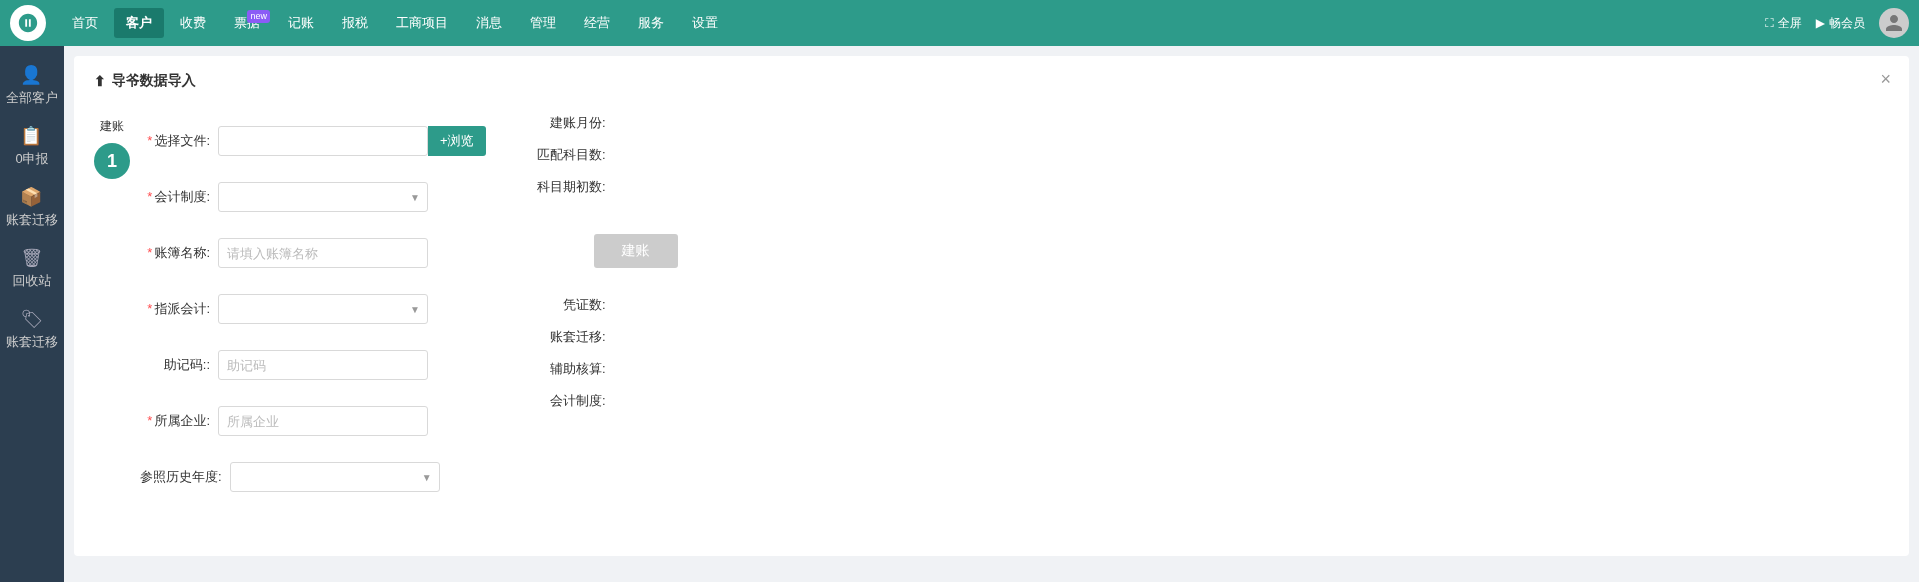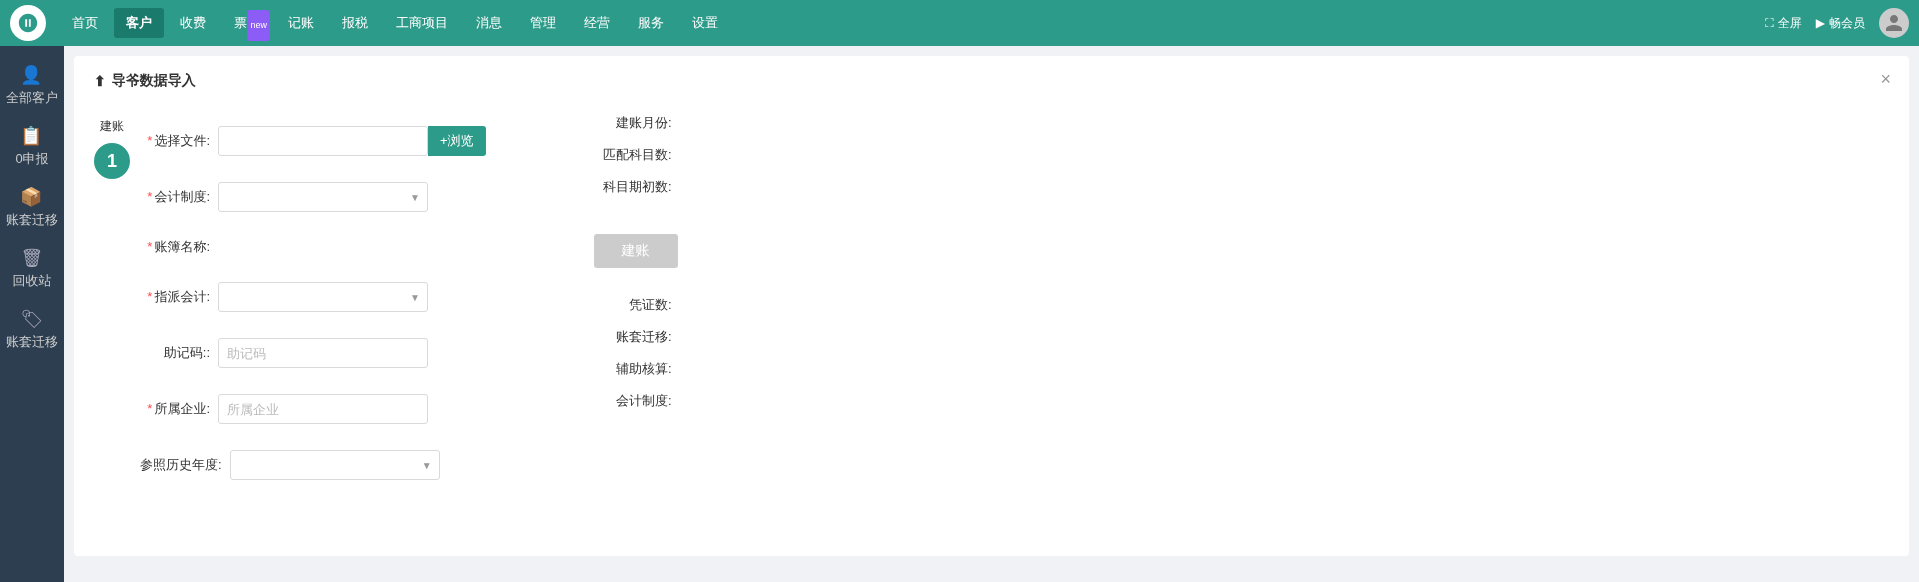--- a/index.html
+++ b/index.html
@@ -17,21 +17,21 @@
     }
     .topnav .logo svg { width: 22px; height: 22px; }
     .nav-item {
       color: #fff; padding: 6px 12px; cursor: pointer; border-radius: 3px;
       font-size: 13px; white-space: nowrap; position: relative;
     }
     .nav-item.active { background: #1a7a6c; font-weight: bold; }
     .nav-item .badge-new {
       position: absolute; top: 2px; right: 2px;
       background: #8b5cf6; color: #fff; font-size: 9px;
-      padding: 10px 3px; border-radius: 3px; line-height: 1.2;
+      padding: 1px 3px; border-radius: 3px; line-height: 1.2;
     }
     .topnav-right {
       margin-left: auto; display: flex; align-items: center; gap: 14px; color: #fff;
     }
     .topnav-right .action-btn {
       display: flex; align-items: center; gap: 4px; cursor: pointer; font-size: 12px;
     }
     .avatar {
       width: 30px; height: 30px; border-radius: 50%; background: #ccc;
       overflow: hidden; display: flex; align-items: center; justify-content: center;
@@ -115,21 +115,21 @@
       pointer-events: none; color: #999; font-size: 10px;
     }
     .radio-group { display: flex; align-items: center; gap: 16px; }
     .radio-label { display: flex; align-items: center; gap: 4px; cursor: pointer; color: #333; }
     .radio-label input[type="radio"] { accent-color: #2d9b8a; }
 
     
     .form-right {
       display: flex; flex-direction: column; gap: 14px; min-width: 220px;
     }
-    .info-row { display: flex; align-items: center; gap: 8px; justify-content: center; }
+    .info-row { display: flex; align-items: center; gap: 8px; }
     .info-label { min-width: 80px; text-align: right; color: #333; font-size: 13px; }
     .info-value { color: #666; font-size: 13px; }
 
     
     .build-btn {
       background: #ccc; color: #fff; border: none; border-radius: 3px;
       padding: 8px 28px; font-size: 14px; cursor: not-allowed;
       margin-top: 10px; align-self: center;
     }
 
@@ -241,20 +241,21 @@
                   <option value=""></option>
                 </select>
                 <span class="select-arrow">▼</span>
               </div>
             </div>
 
             <div class="form-row">
               <span class="field-label">
                 <span class="required">*</span><span>账簿名称:</span>
               </span>
+              <input type="text" placeholder="请填入账簿名称" style="">
             </div>
 
 
             <div class="form-row">
               <span class="field-label">
                 <span class="required">*</span><span>指派会计:</span>
               </span>
               <div class="select-wrapper">
                 <select>
                   <option value=""></option>

